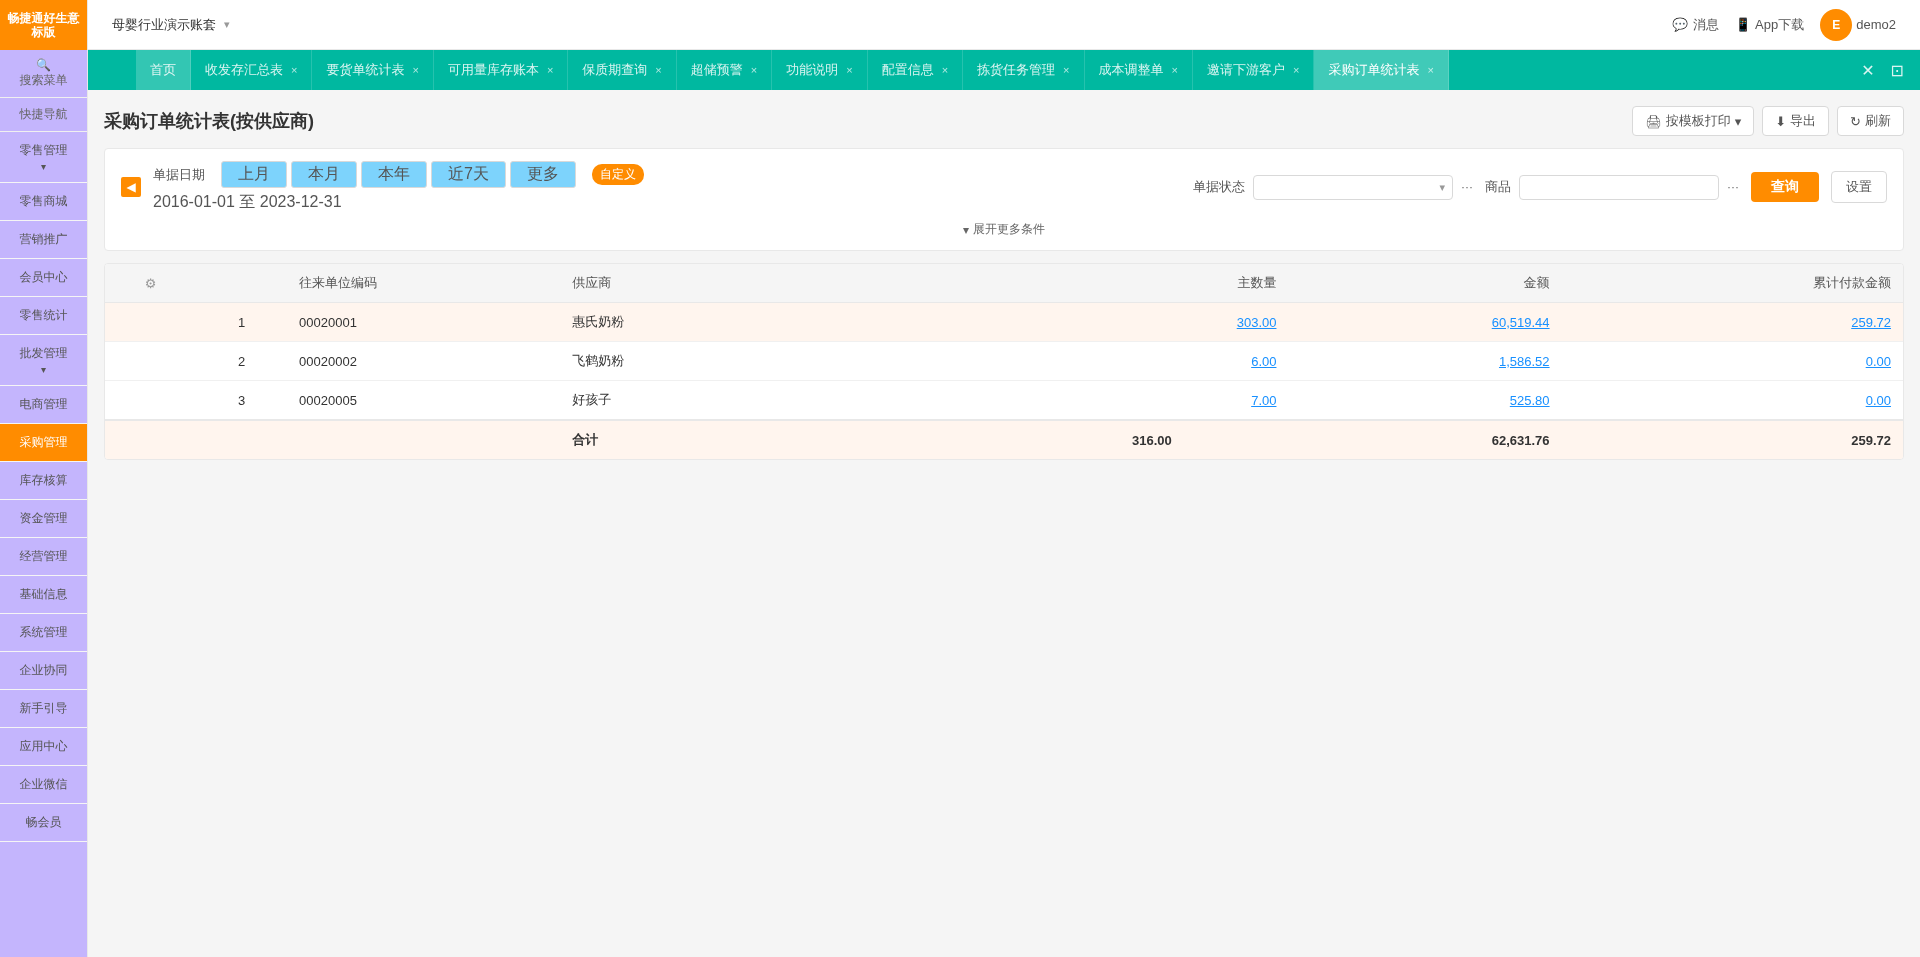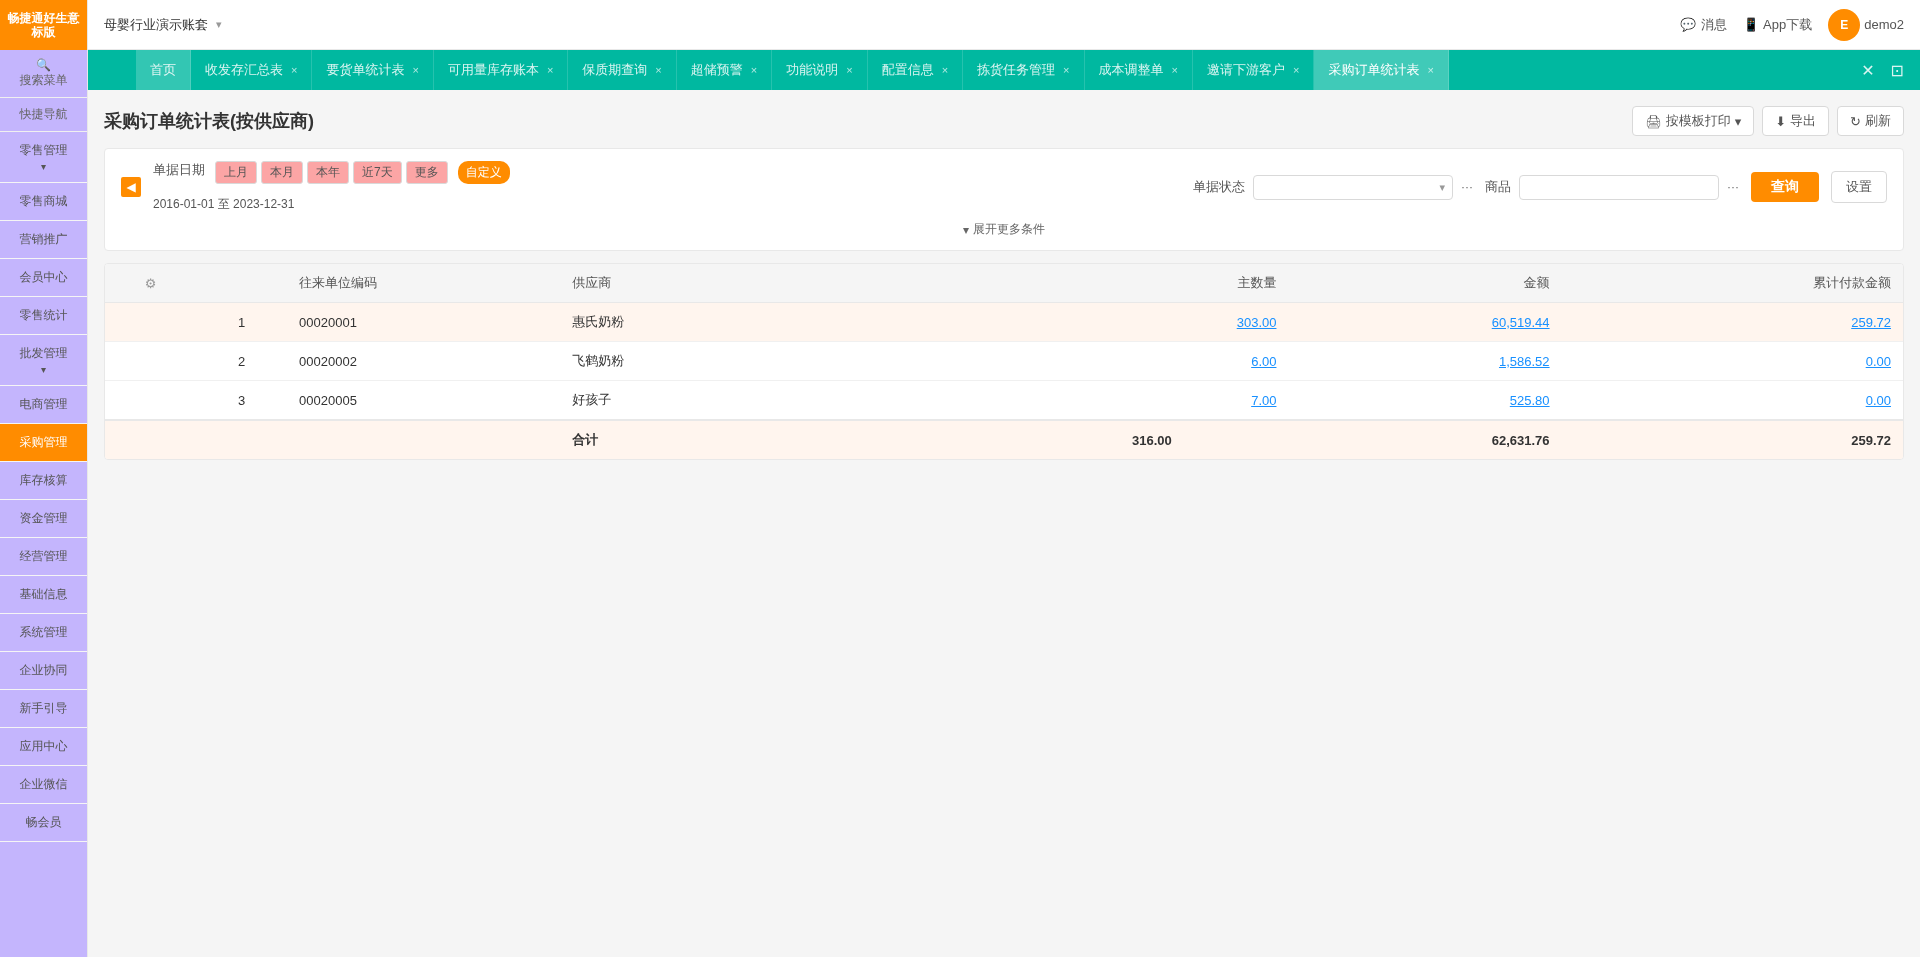--- a/index.html
+++ b/index.html
@@ -69,21 +69,21 @@
       overflow: hidden;
     }
 
     
     .top-bar {
       background: #fff;
       height: 50px;
       display: flex;
       align-items: center;
       justify-content: space-between;
-      padding: 0 16px;
+      padding: 0 24px;
       border-bottom: 1px solid #e8e8e8;
       flex-shrink: 0;
     }
     .top-bar-left {
       display: flex;
       align-items: center;
       gap: 8px;
       font-size: 13px;
       color: #333;
     }
@@ -246,41 +246,41 @@
     .filter-label {
       font-size: 13px;
       color: #555;
       white-space: nowrap;
     }
     .date-quick-btns {
       display: flex;
       gap: 4px;
     }
     .date-quick-btn {
-      padding: 2px 8px;
+      padding: 2px 16px;
       border: 1px solid #d9d9d9;
       border-radius: 3px;
-      font-size: 12px;
-      color: #555;
-      cursor: pointer;
-      background: #fca5a5;
+      font-size: 16px;
+      color: #555;
+      cursor: pointer;
+      background: #7dd3fc;
     }
     .date-range-custom {
       background: #ff8c00;
       color: white;
       border: none;
       border-radius: 10px;
       padding: 2px 8px;
       font-size: 12px;
       cursor: pointer;
     }
     .date-range-text {
-      font-size: 12px;
-      color: #555;
-      margin-top: 8px;
+      font-size: 16px;
+      color: #555;
+      margin-top: 0;
     }
     .filter-spacer { flex: 1; }
     .filter-select-group {
       display: flex;
       align-items: center;
       gap: 8px;
     }
     .filter-select {
       border: 1px solid #d9d9d9;
       border-radius: 4px;
@@ -414,21 +414,22 @@
     .gear-icon { cursor: pointer; color: #999; }
 
     
     .date-filter-block {
       display: flex;
       flex-direction: column;
       gap: 4px;
     }
     .date-top-row {
       display: flex;
-      gap: 10px;
+      align-items: center;
+      gap: 16px;
     }
   </style>
 </head>
 <body>
 
 <div class="sidebar">
   <div class="sidebar-logo">
     <div class="sidebar-logo-text">
       <div>畅捷通好生意</div>
       <div>标版</div>

